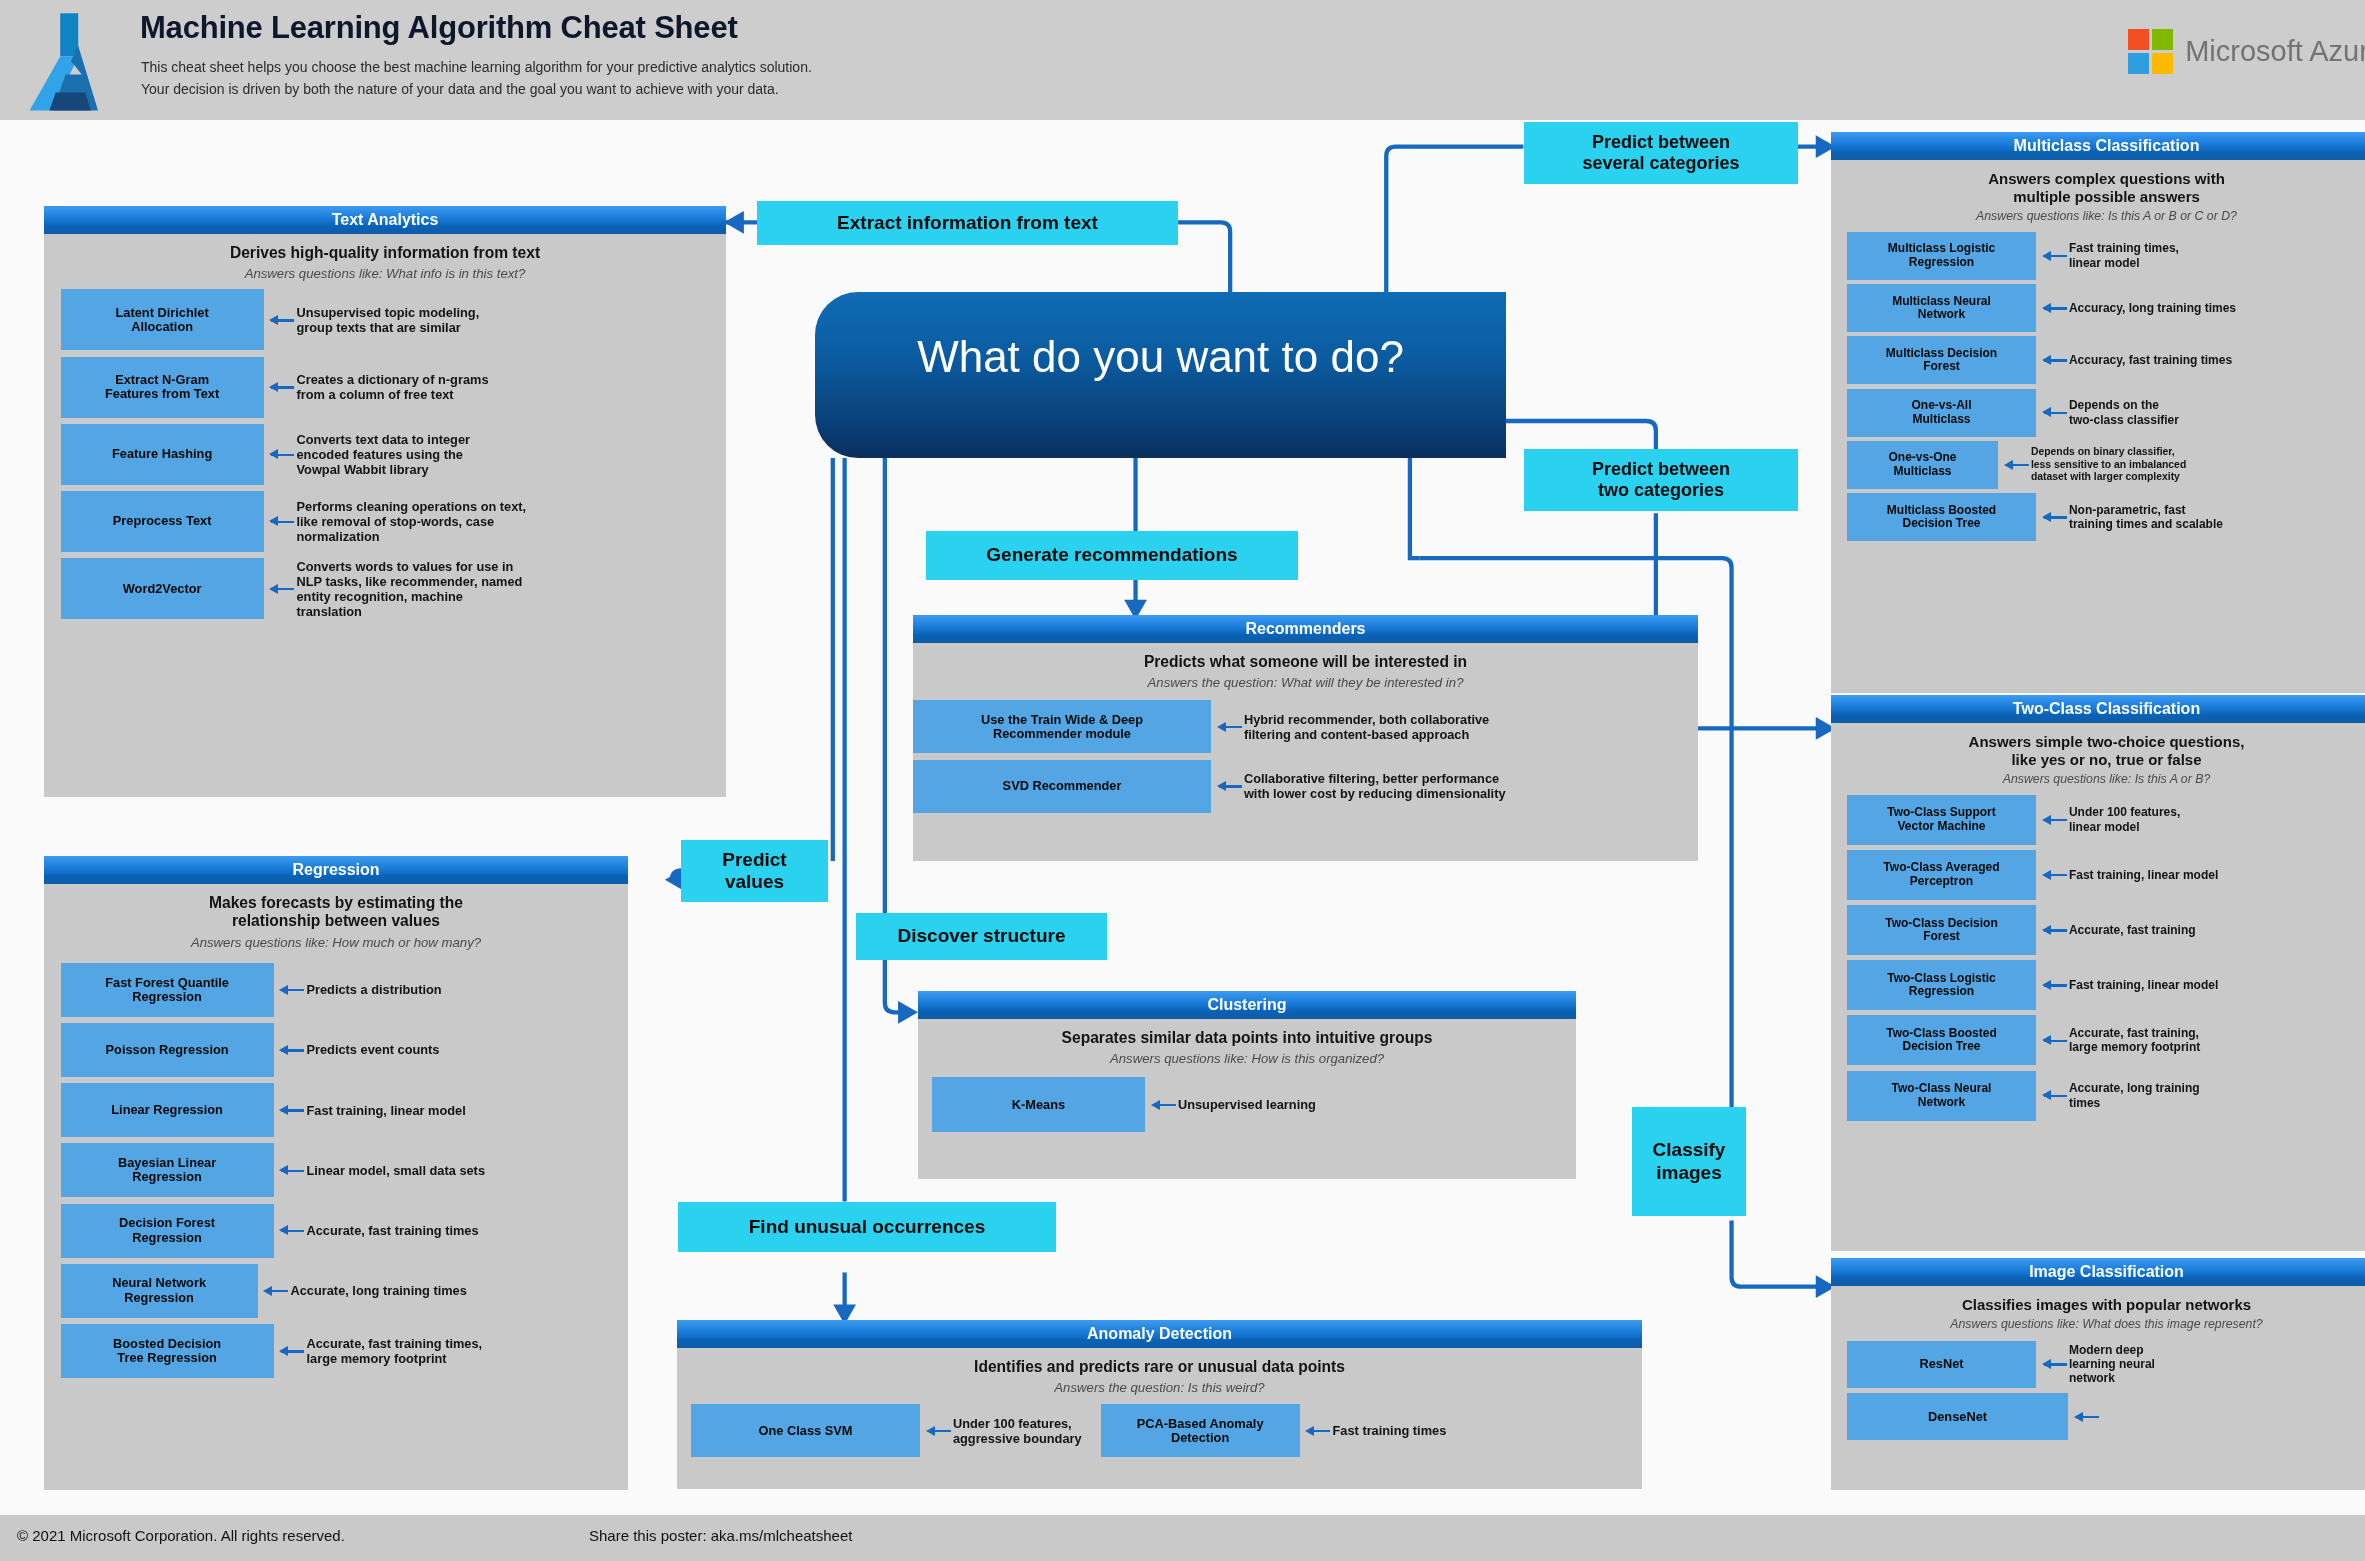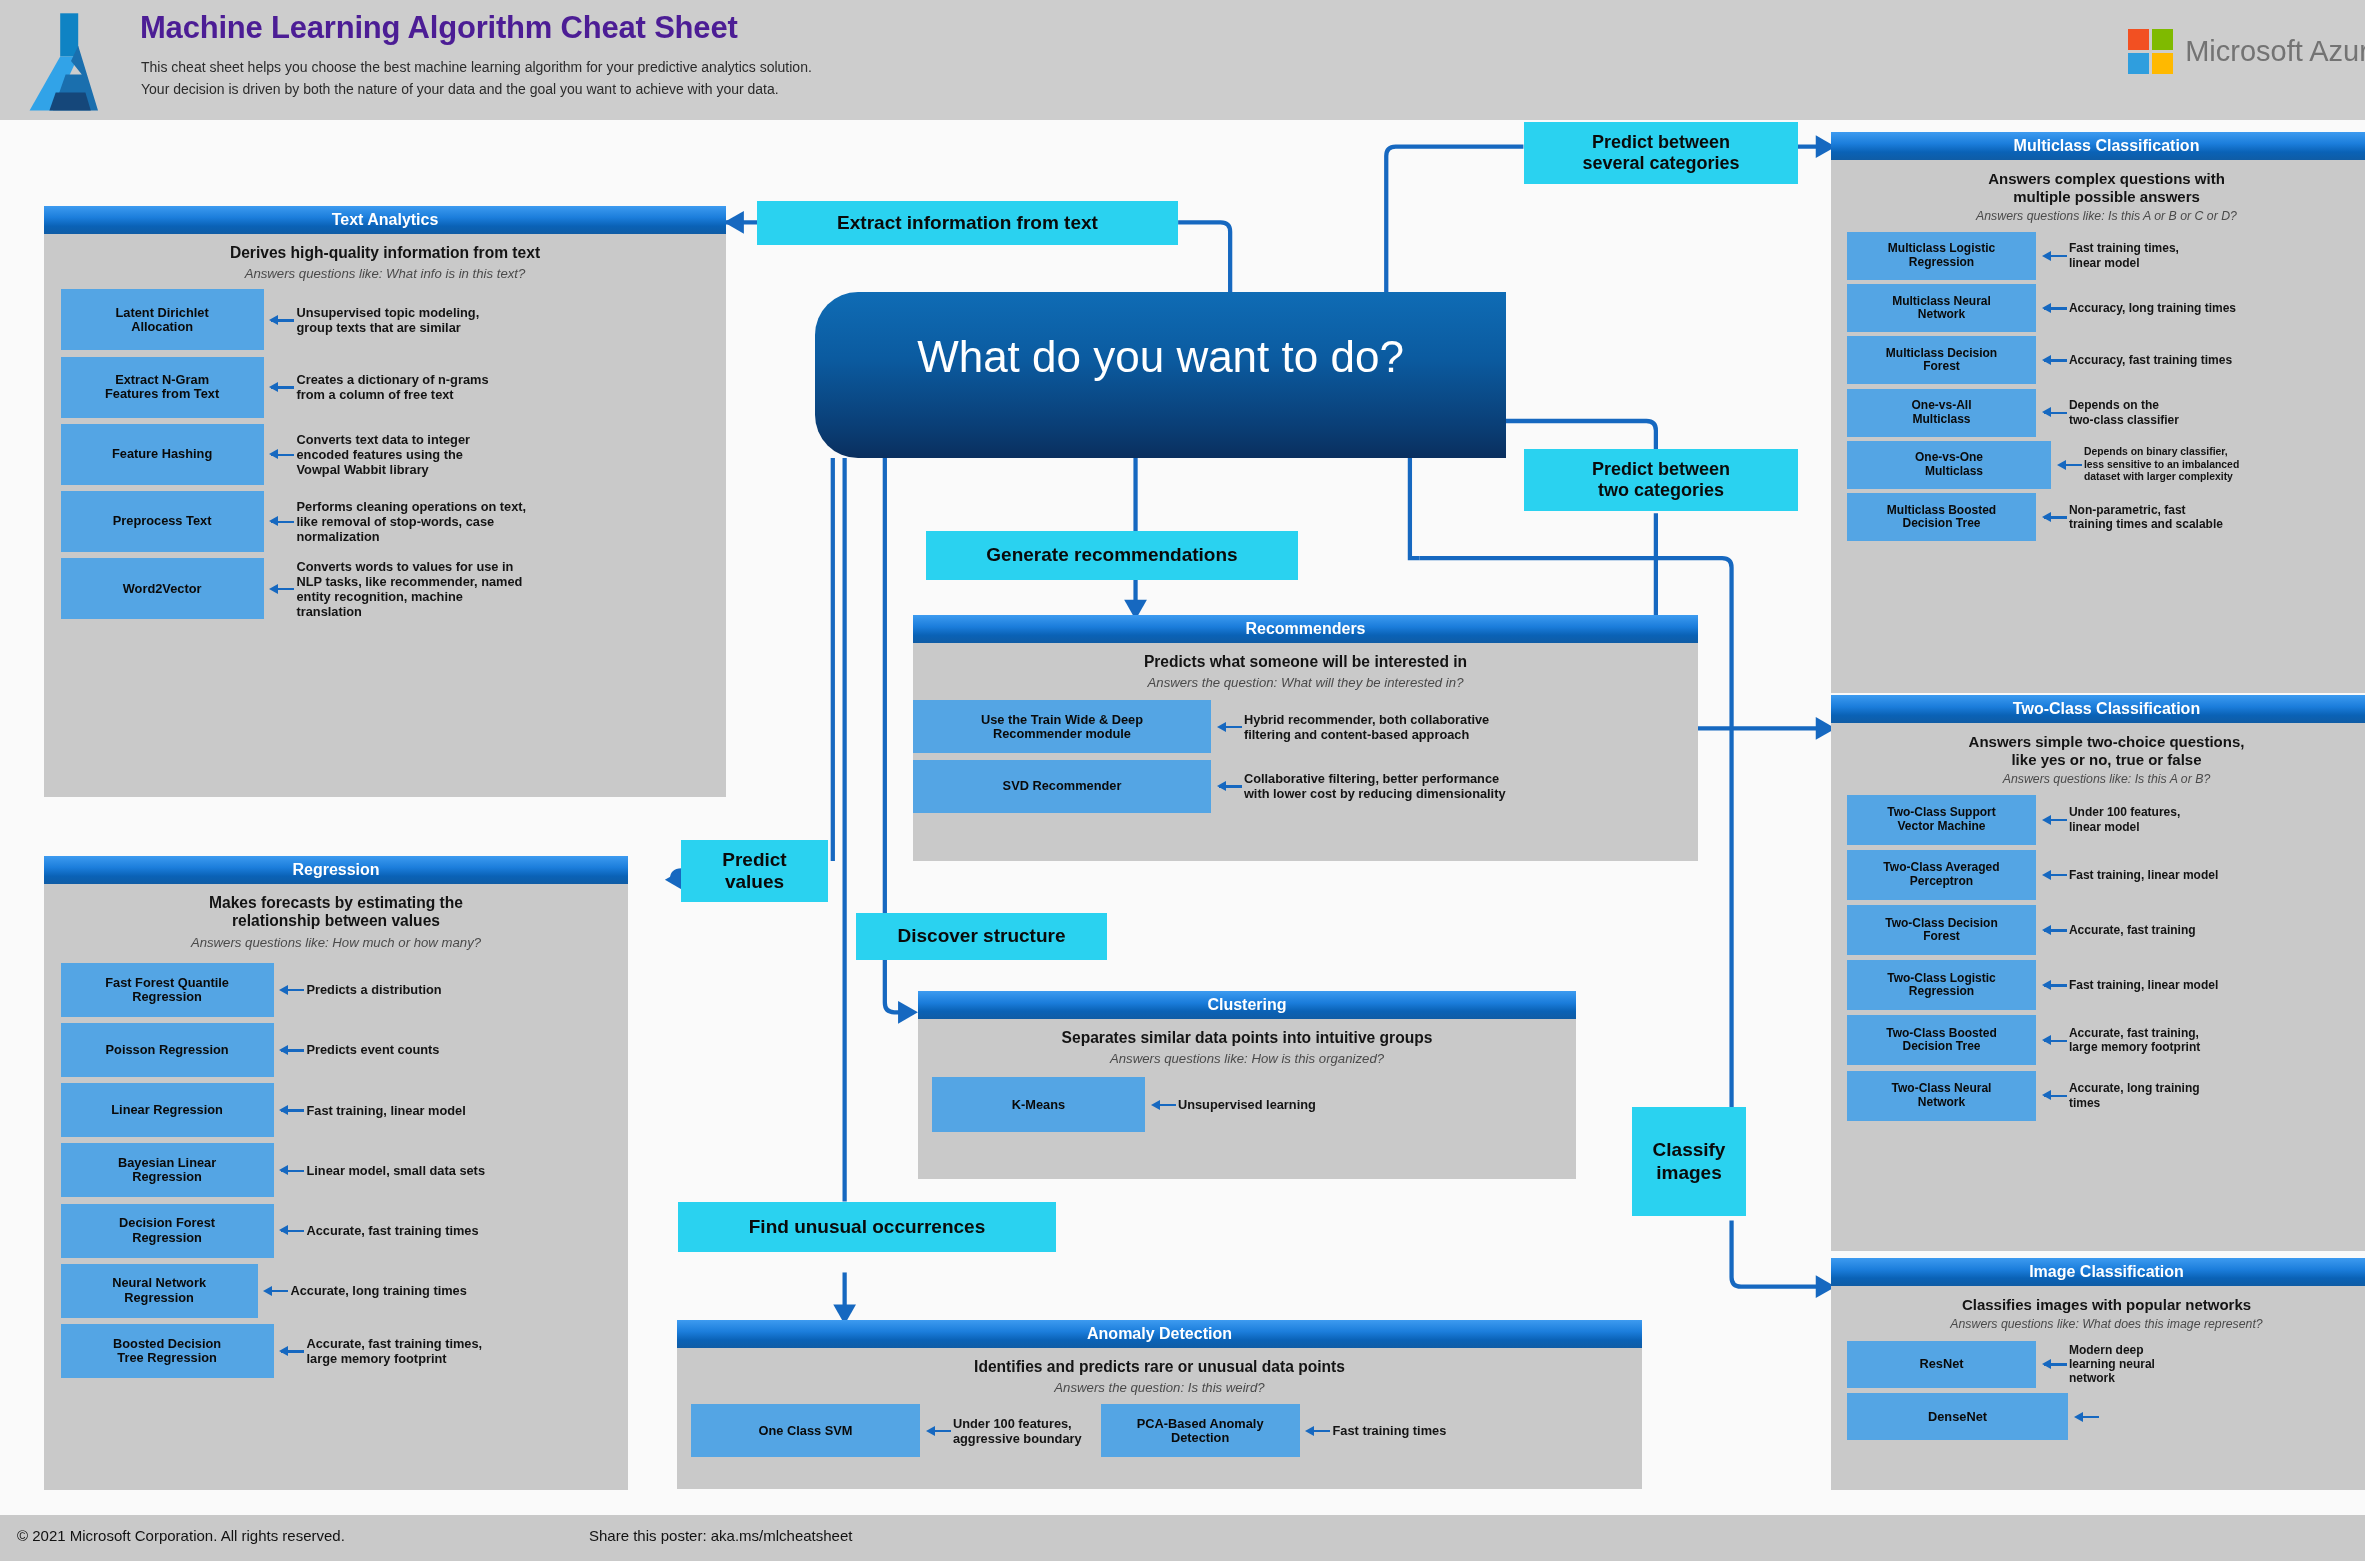--- a/index.html
+++ b/index.html
@@ -2,21 +2,21 @@
 <html style="font-size:7.6px"><head>
 <meta charset="utf-8">
 <style>
   html,body{margin:0;padding:0;background:#fafafa;}
   body{width:2413px;height:1561px;position:relative;overflow:hidden;
        font-family:"Liberation Sans","DejaVu Sans",sans-serif;color:#1a1a1a;}
 
   
   #header{position:absolute;left:0;top:0;width:2413px;height:120px;background:#cdcdcd;}
   #azure-logo{position:absolute;left:26px;top:9.5px;width:90px;height:102px;}
-  #title{position:absolute;left:140px;top:9.5px;font-size:31px;font-weight:bold;letter-spacing:-0.2px;color:#4c1d95;white-space:nowrap;}
+  #title{position:absolute;left:140px;top:9.5px;font-size:31px;font-weight:bold;letter-spacing:-0.2px;color:#0f172a;white-space:nowrap;}
   #subtitle1{position:absolute;left:141px;top:59px;font-size:14px;color:#2b2b2b;white-space:nowrap;}
   #subtitle2{position:absolute;left:141px;top:81px;font-size:14px;color:#2b2b2b;white-space:nowrap;}
   #ms-azure{position:absolute;right:28px;top:29px;display:flex;align-items:center;gap:12.3px;}
   #ms-squares{width:45px;height:45px;display:grid;grid-template-columns:1fr 1fr;grid-template-rows:1fr 1fr;gap:3.3px;}
   #ms-azure .lbl{font-size:29px;color:#737373;white-space:nowrap;}
 
   
   .panel{position:absolute;background:#c9c9c9;}
   .panel-head{height:28px;line-height:28px;text-align:center;color:#ffffff;
       font-size:16px;font-weight:bold;
@@ -316,21 +316,21 @@
         <div class="alg-note" style="white-space:pre-line;font-size:12px;">Accuracy, fast training times</div>
       </div>
     <div class="alg-row" style="margin-bottom:4.3px;">
         <div class="alg-box" style="width:189px;height:48px;font-size:12px;white-space:pre-line;">One-vs-All
 Multiclass</div>
         <div class="alg-arrow"></div>
         <div class="alg-note" style="white-space:pre-line;font-size:12px;">Depends on the
 two-class classifier</div>
       </div>
     <div class="alg-row" style="margin-bottom:4.3px;">
-        <div class="alg-box" style="width:204px;height:48px;font-size:12px;white-space:pre-line;text-align:right;">One-vs-One
+        <div class="alg-box" style="width:151px;height:48px;font-size:12px;white-space:pre-line;">One-vs-One
 Multiclass</div>
         <div class="alg-arrow"></div>
         <div class="alg-note" style="white-space:pre-line;font-size:10.4px;">Depends on binary classifier,
 less sensitive to an imbalanced
 dataset with larger complexity</div>
       </div>
     <div class="alg-row" style="margin-bottom:4.3px;">
         <div class="alg-box" style="width:189px;height:48px;font-size:12px;white-space:pre-line;">Multiclass Boosted
 Decision Tree</div>
         <div class="alg-arrow"></div>

